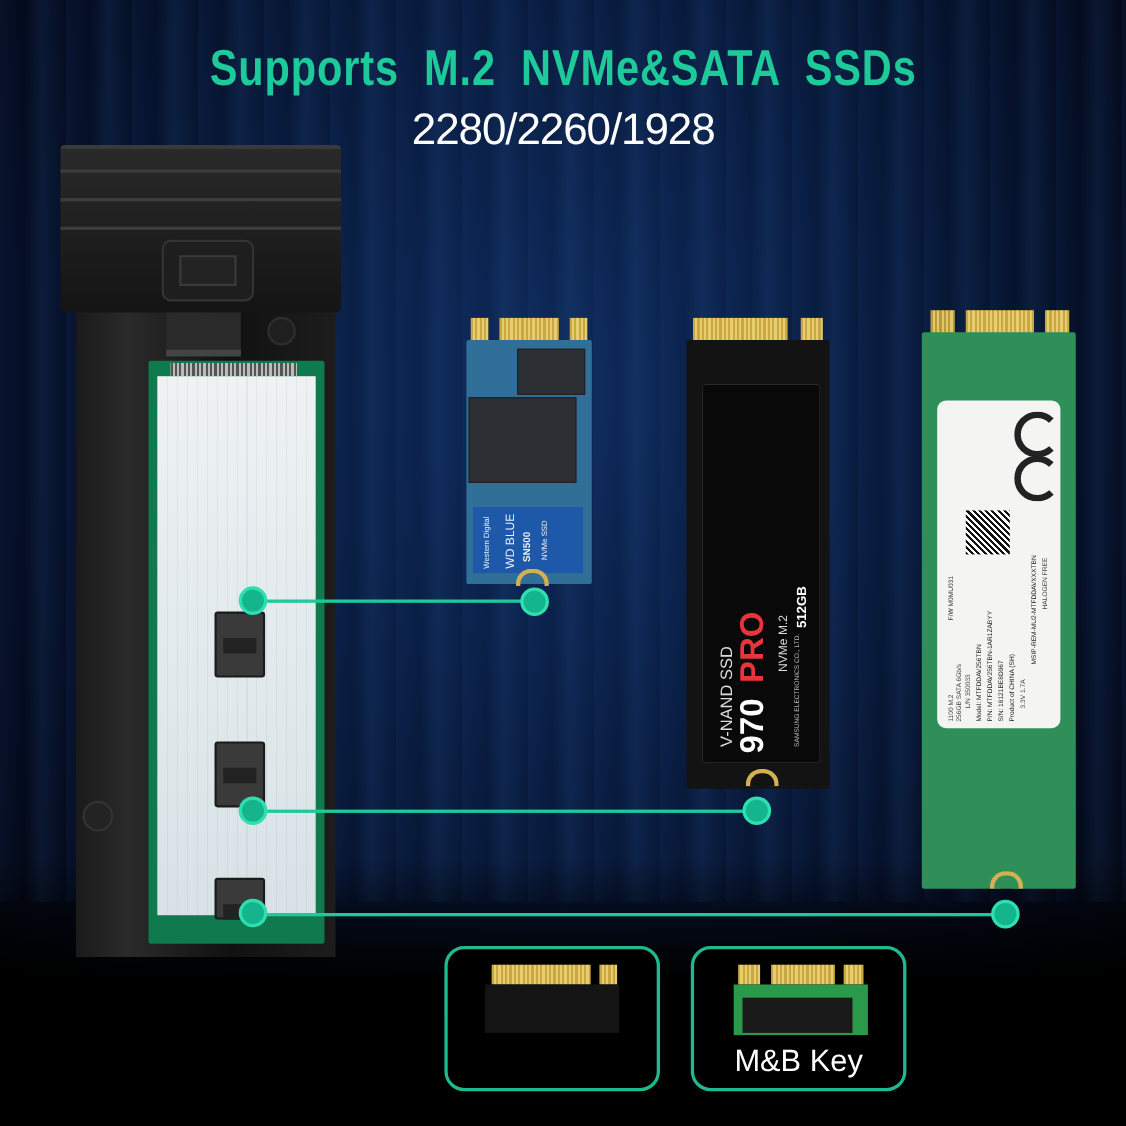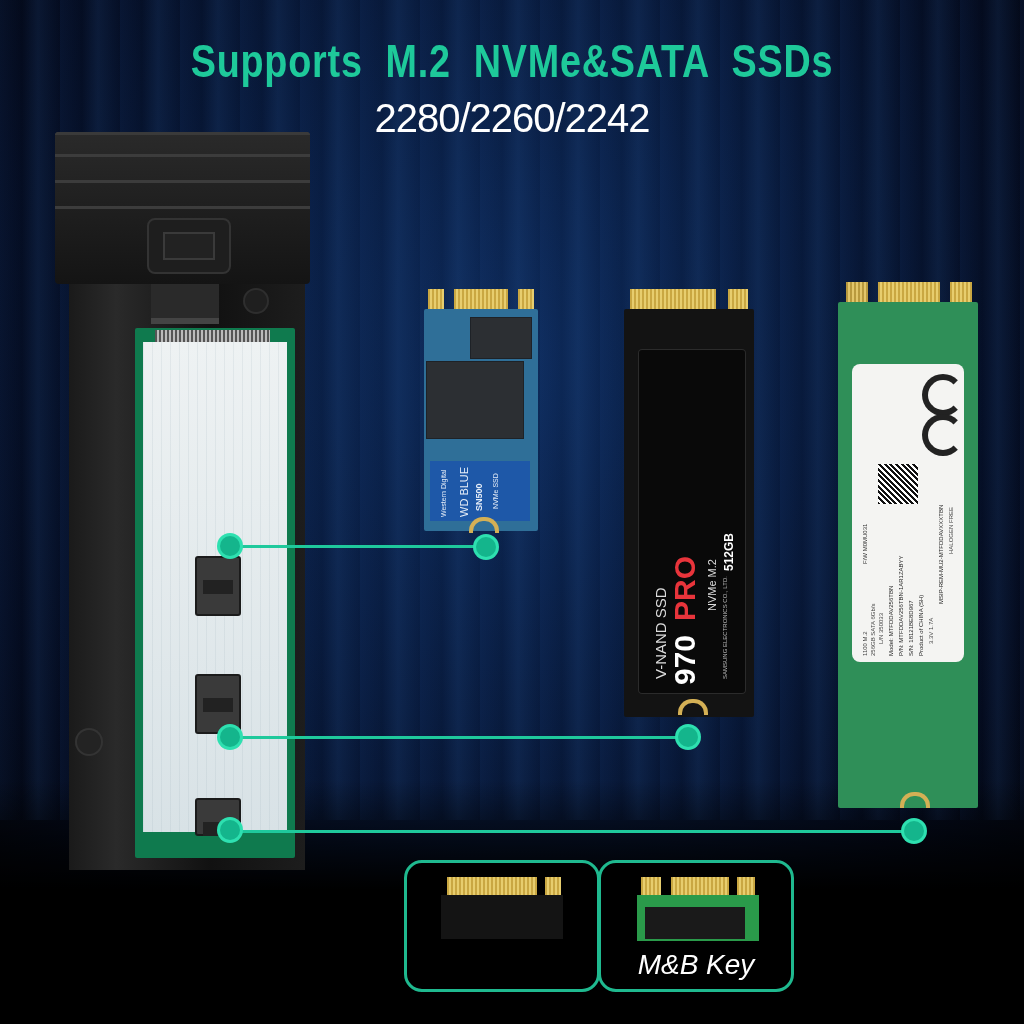--- a/index.html
+++ b/index.html
@@ -99,21 +99,21 @@
   .keybox-img { position:absolute; left:40px; top:14px; width:112px; height:62px; }
   .keybox-label { position:absolute; left:0; top:86px; width:100%; text-align:center; color:#fff; font-size:28px; }
 </style>
 </head>
 <body>
 
 <div class="curtain"></div>
 <div class="bottom-fade"></div>
 
 <div class="title">Supports  M.2  NVMe&amp;SATA  SSDs</div>
-<div class="subtitle">2280/2260/2242</div>
+<div class="subtitle">2280/2260/1928</div>
 
 <div class="enclosure">
   <div class="body-frame"></div>
   <div class="cap">
     <div class="cap-ridge" style="top:22px"></div>
     <div class="cap-ridge" style="top:48px"></div>
     <div class="cap-ridge" style="top:74px"></div>
     <div class="cap-button">
         <div class="cap-button-inner"></div>
       </div>
@@ -201,21 +201,21 @@
 </div>
 
 <div class="keybox" style="left:404px;">
   <div class="keybox-img">
     <div style="position:absolute; left:0; top:0; width:90px; height:18px; background:repeating-linear-gradient(90deg,#c9a742 0 2px,#e7cd6e 2px 4px);"></div>
     <div style="position:absolute; left:98px; top:0; width:16px; height:18px; background:repeating-linear-gradient(90deg,#c9a742 0 2px,#e7cd6e 2px 4px);"></div>
     <div style="position:absolute; left:-6px; top:18px; width:122px; height:44px; background:#141414;"></div>
   </div>
 </div>
 
-<div class="keybox" style="left:598px;font-style:italic;">
+<div class="keybox" style="left:628px;">
   <div class="keybox-img">
     <div style="position:absolute; left:0; top:0; width:20px; height:18px; background:repeating-linear-gradient(90deg,#c9a742 0 2px,#e7cd6e 2px 4px);"></div>
     <div style="position:absolute; left:30px; top:0; width:58px; height:18px; background:repeating-linear-gradient(90deg,#c9a742 0 2px,#e7cd6e 2px 4px);"></div>
     <div style="position:absolute; left:96px; top:0; width:18px; height:18px; background:repeating-linear-gradient(90deg,#c9a742 0 2px,#e7cd6e 2px 4px);"></div>
     <div style="position:absolute; left:-4px; top:18px; width:122px; height:46px; background:#2a9a4a;"></div>
     <div style="position:absolute; left:4px; top:30px; width:100px; height:32px; background:#1a1a1a;"></div>
   </div>
   <div class="keybox-label">M&amp;B Key</div>
 </div>
 

